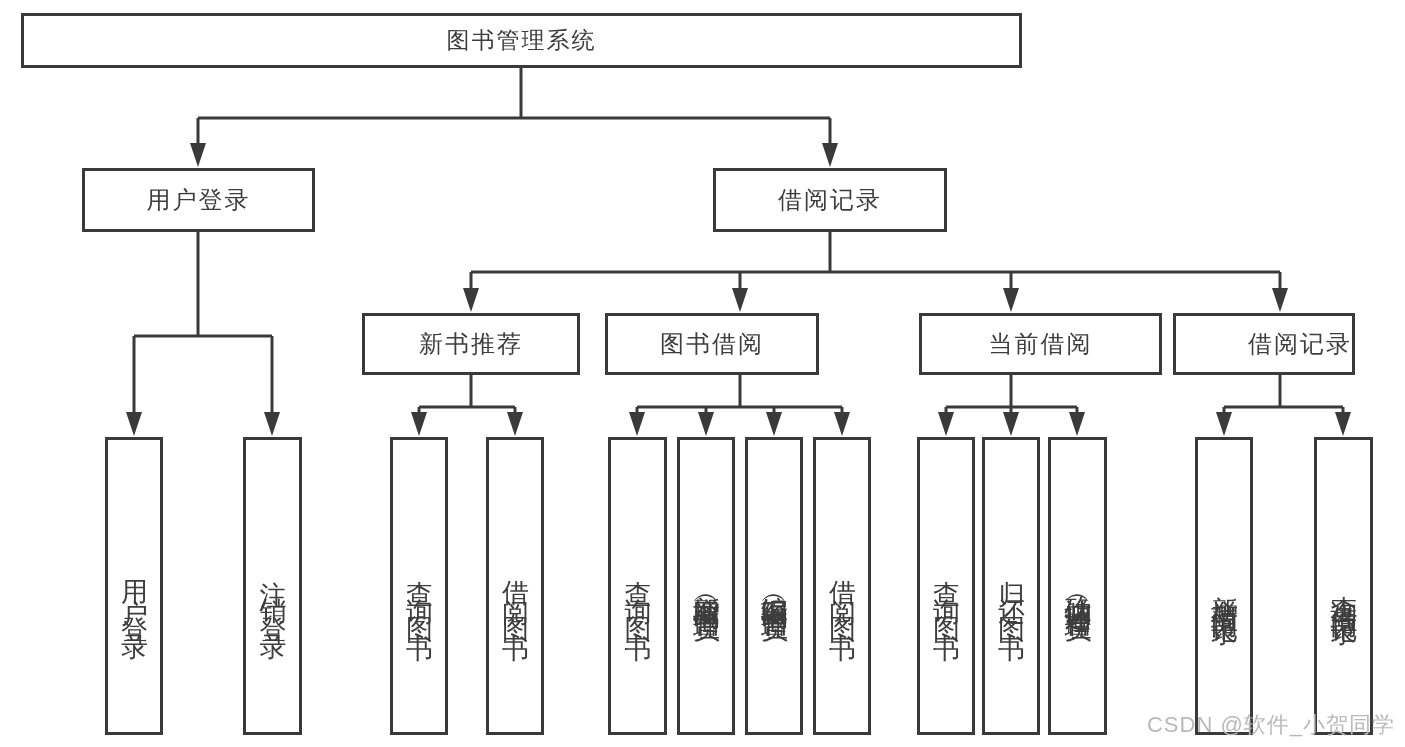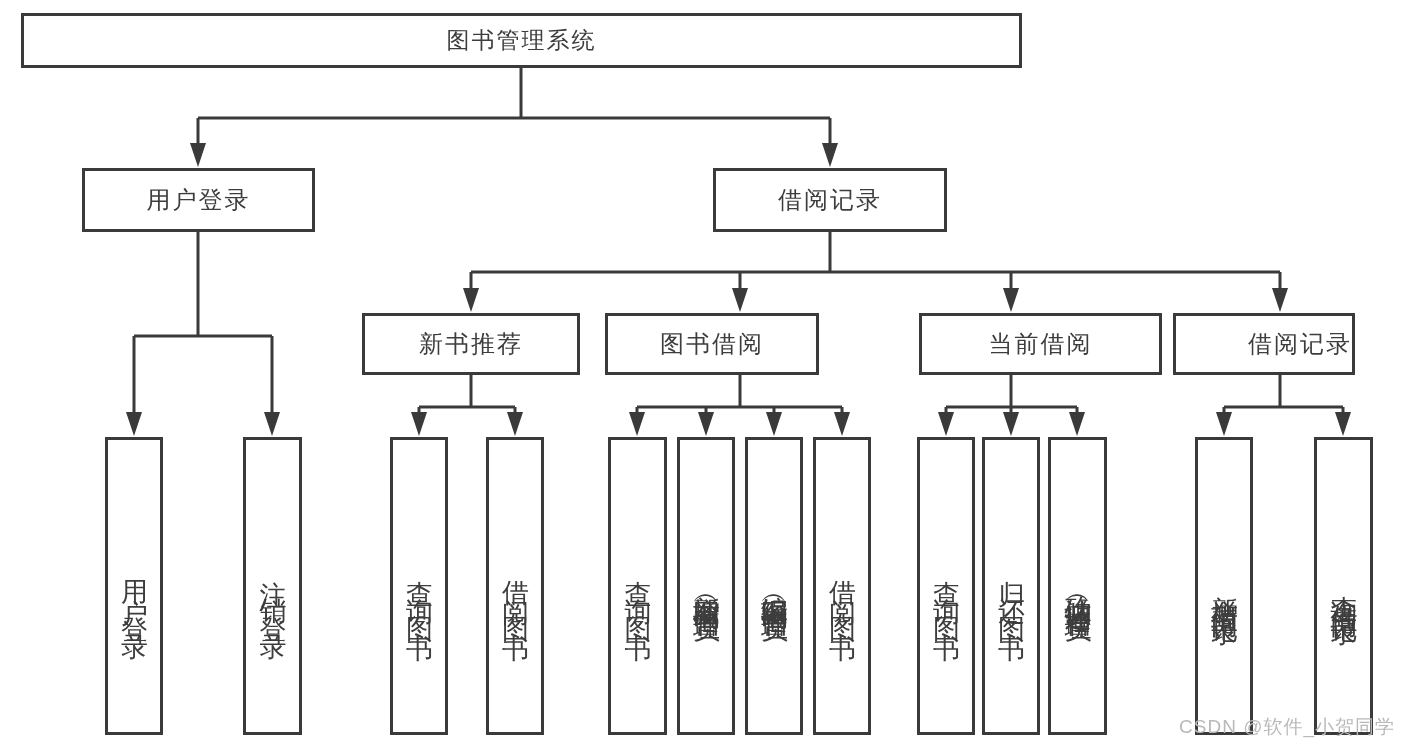--- a/index.html
+++ b/index.html
@@ -39,21 +39,21 @@
     text-orientation:mixed;
     white-space:nowrap;
     line-height:1;
   }
   .ls4{letter-spacing:18px;padding-top:18px;}
   .ls6{letter-spacing:5px;padding-top:5px;}
   .ls9{letter-spacing:3px;padding-top:3px;}
   .watermark{
     position:absolute;
     right:10px;bottom:7px;
-    font-size:19px;
+    font-size:22px;
     letter-spacing:1px;
     color:var(--watermark);
     z-index:10;
   }
 </style>
 </head>
 <body>
 
 <div class="stage">
 

